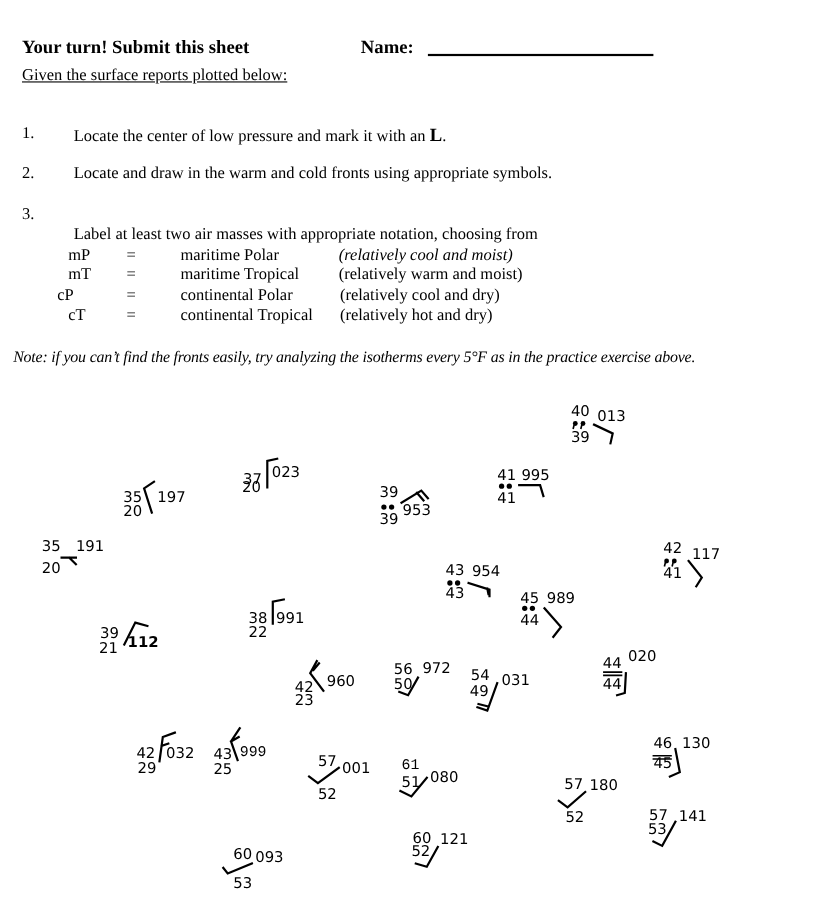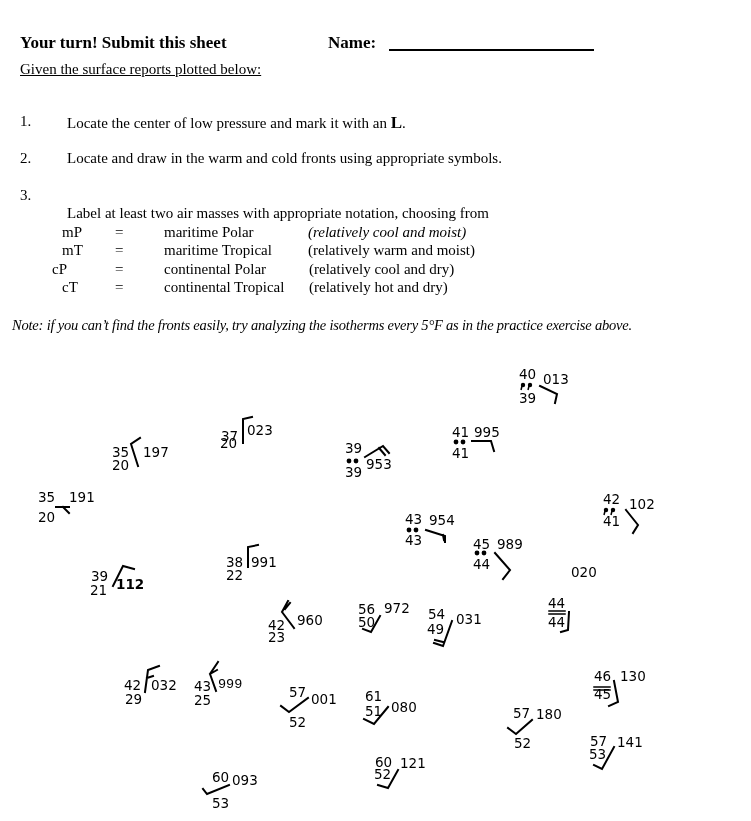--- a/index.html
+++ b/index.html
@@ -171,21 +171,21 @@
   <div class="abs sans st-num" style="left:429px; top:514px;">954</div>
 </div>
 <div>
   <div class="abs sans st-num" style="left:473px; top:538px;">45</div>
   <div class="abs sans st-num" style="left:473px; top:558px;">44</div>
   <div class="abs sans st-num" style="left:497px; top:538px;">989</div>
 </div>
 <div>
   <div class="abs sans st-num" style="left:603px; top:493px;">42</div>
   <div class="abs sans st-num" style="left:603px; top:515px;">41</div>
-  <div class="abs sans st-num" style="left:629px; top:498px;">102</div>
+  <div class="abs sans st-num" style="left:629px; top:498px;">117</div>
 </div>
 <div>
   <div class="abs sans st-num" style="left:91px; top:570px;">39</div>
   <div class="abs sans st-num" style="left:90px; top:584px;">21</div>
   <div class="abs sans st-num" style="left:116px; top:578px;font-weight:bold;">112</div>
 </div>
 <div>
   <div class="abs sans st-num" style="left:226px; top:556px;">38</div>
   <div class="abs sans st-num" style="left:226px; top:569px;">22</div>
   <div class="abs sans st-num" style="left:251px; top:556px;">991</div>
@@ -201,39 +201,39 @@
   <div class="abs sans st-num" style="left:384px; top:602px;">972</div>
 </div>
 <div>
   <div class="abs sans st-num" style="left:428px; top:608px;">54</div>
   <div class="abs sans st-num" style="left:427px; top:623px;">49</div>
   <div class="abs sans st-num" style="left:456px; top:613px;">031</div>
 </div>
 <div>
   <div class="abs sans st-num" style="left:548px; top:597px;">44</div>
   <div class="abs sans st-num" style="left:548px; top:616px;">44</div>
-  <div class="abs sans st-num" style="left:571px; top:566px;">020</div>
+  <div class="abs sans st-num" style="left:571px; top:591px;">020</div>
 </div>
 <div>
   <div class="abs sans st-num" style="left:124px; top:679px;">42</div>
   <div class="abs sans st-num" style="left:125px; top:693px;">29</div>
   <div class="abs sans st-num" style="left:151px; top:679px;">032</div>
 </div>
 <div>
   <div class="abs sans st-num" style="left:194px; top:680px;">43</div>
   <div class="abs sans st-num" style="left:194px; top:694px;">25</div>
   <div class="abs sans st-num" style="left:218px; top:678px;font-family:Liberation Mono, monospace;">999</div>
 </div>
 <div>
   <div class="abs sans st-num" style="left:289px; top:686px;">57</div>
   <div class="abs sans st-num" style="left:289px; top:716px;">52</div>
   <div class="abs sans st-num" style="left:311px; top:693px;">001</div>
 </div>
 <div>
-  <div class="abs sans st-num" style="left:365px; top:690px;">61</div>
+  <div class="abs sans st-num" style="left:365px; top:690px;font-family:Liberation Mono, monospace;">61</div>
   <div class="abs sans st-num" style="left:365px; top:705px;">51</div>
   <div class="abs sans st-num" style="left:391px; top:701px;">080</div>
 </div>
 <div>
   <div class="abs sans st-num" style="left:594px; top:670px;">46</div>
   <div class="abs sans st-num" style="left:594px; top:688px;">45</div>
   <div class="abs sans st-num" style="left:620px; top:670px;">130</div>
 </div>
 <div>
   <div class="abs sans st-num" style="left:513px; top:707px;">57</div>

